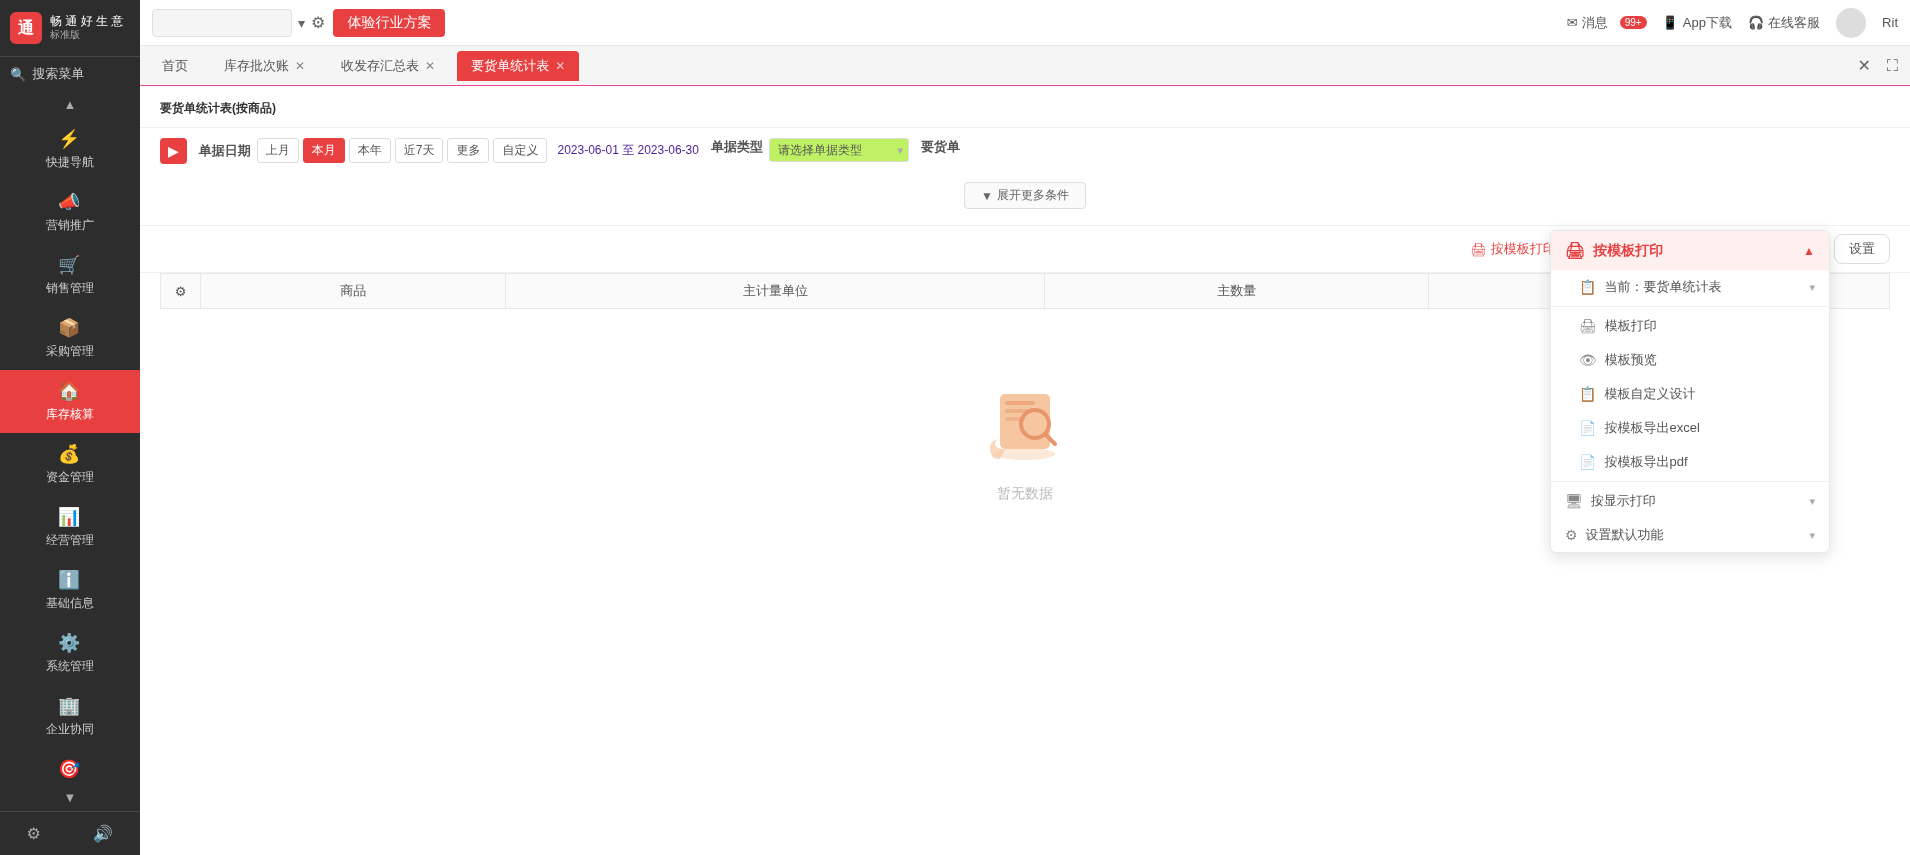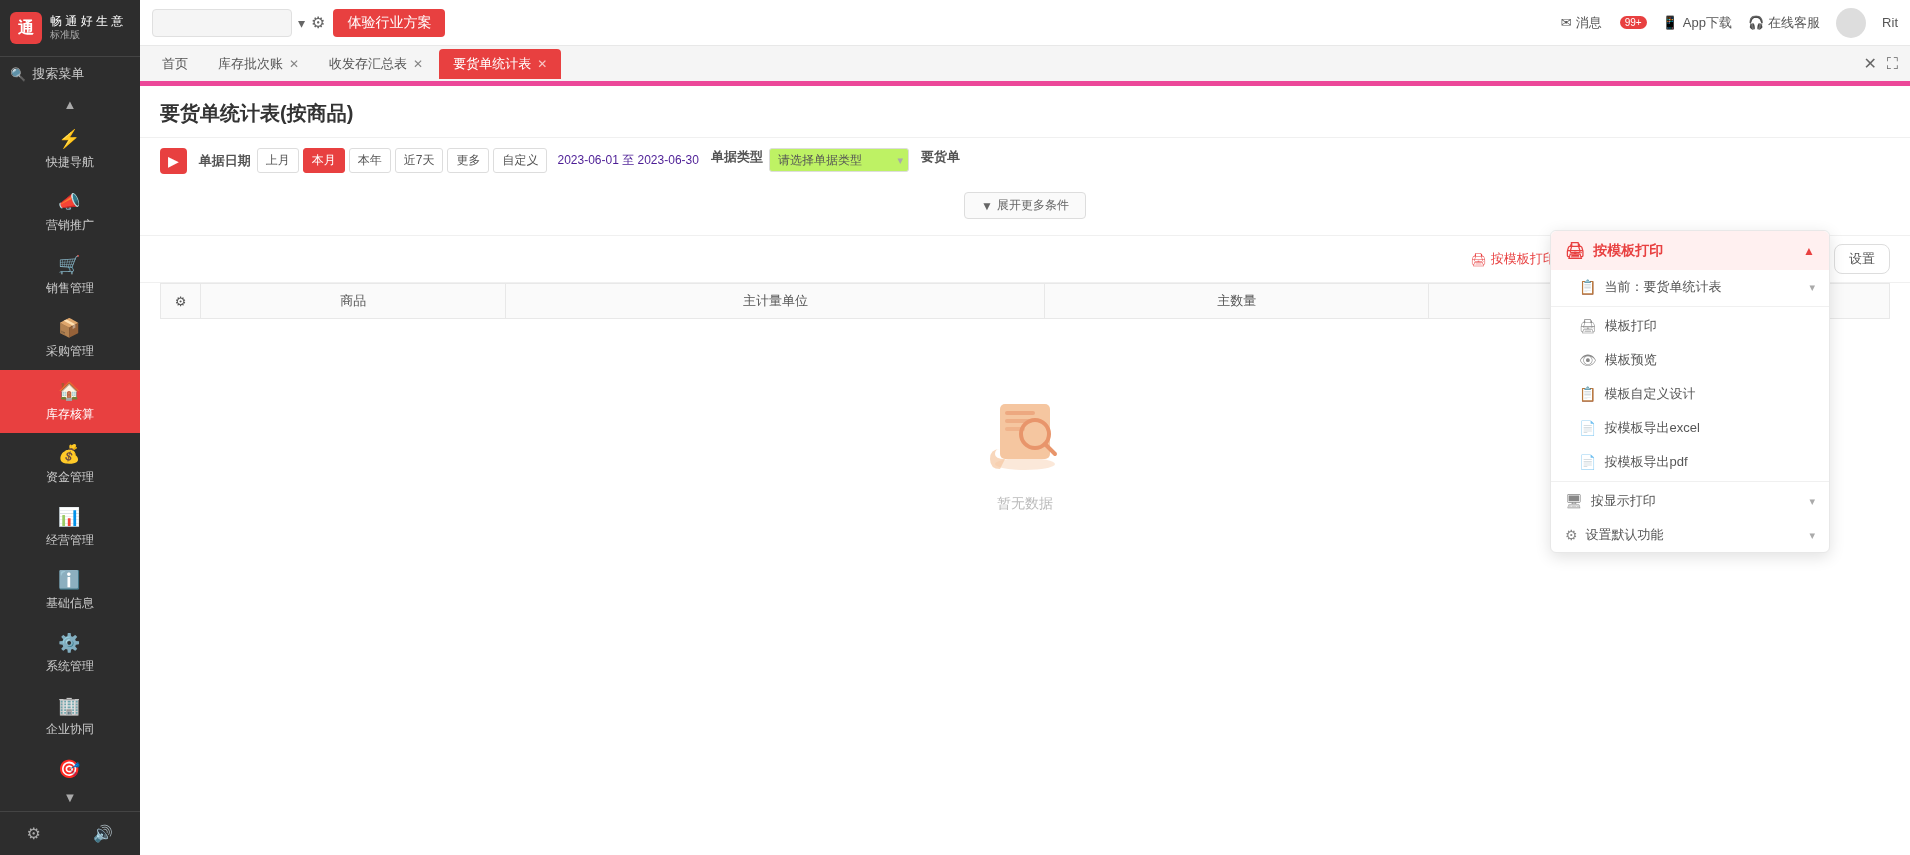--- a/index.html
+++ b/index.html
@@ -166,44 +166,44 @@
       cursor: pointer;
       color: #555;
       font-size: 13px;
     }
     .topbar-action-item .badge {
       background: #e84040;
       color: white;
       border-radius: 10px;
       font-size: 10px;
       padding: 1px 5px;
-      margin-left: 14px;
+      margin-left: 8px;
     }
     .topbar-avatar {
       width: 30px;
       height: 30px;
       background: #ddd;
       border-radius: 50%;
     }
     .topbar-username {
       color: #555;
       font-size: 13px;
       cursor: pointer;
     }
 
     
     .tabbar {
       background: #f5f5f5;
       height: 40px;
       display: flex;
       align-items: center;
       padding: 0 8px;
-      border-bottom: 5px solid #ec4899;
+      border-bottom: 1px solid #ec4899;
       flex-shrink: 0;
-      gap: 2px;
+      gap: 8px;
     }
     .tab {
       display: flex;
       align-items: center;
       gap: 6px;
       padding: 6px 14px;
       font-size: 13px;
       cursor: pointer;
       border-radius: 4px 4px 0 0;
       color: #555;
@@ -233,21 +233,21 @@
       overflow: auto;
       padding: 0;
       background: #fff;
       position: relative;
     }
     .page-header {
       padding: 14px 20px 10px;
       border-bottom: 1px solid #f0f0f0;
     }
     .page-title {
-      font-size: 20px;
+      font-size: 12px;
       font-weight: bold;
       color: #333;
     }
 
     
     .filter-bar {
       padding: 10px 20px;
       display: flex;
       align-items: flex-start;
       gap: 12px;

